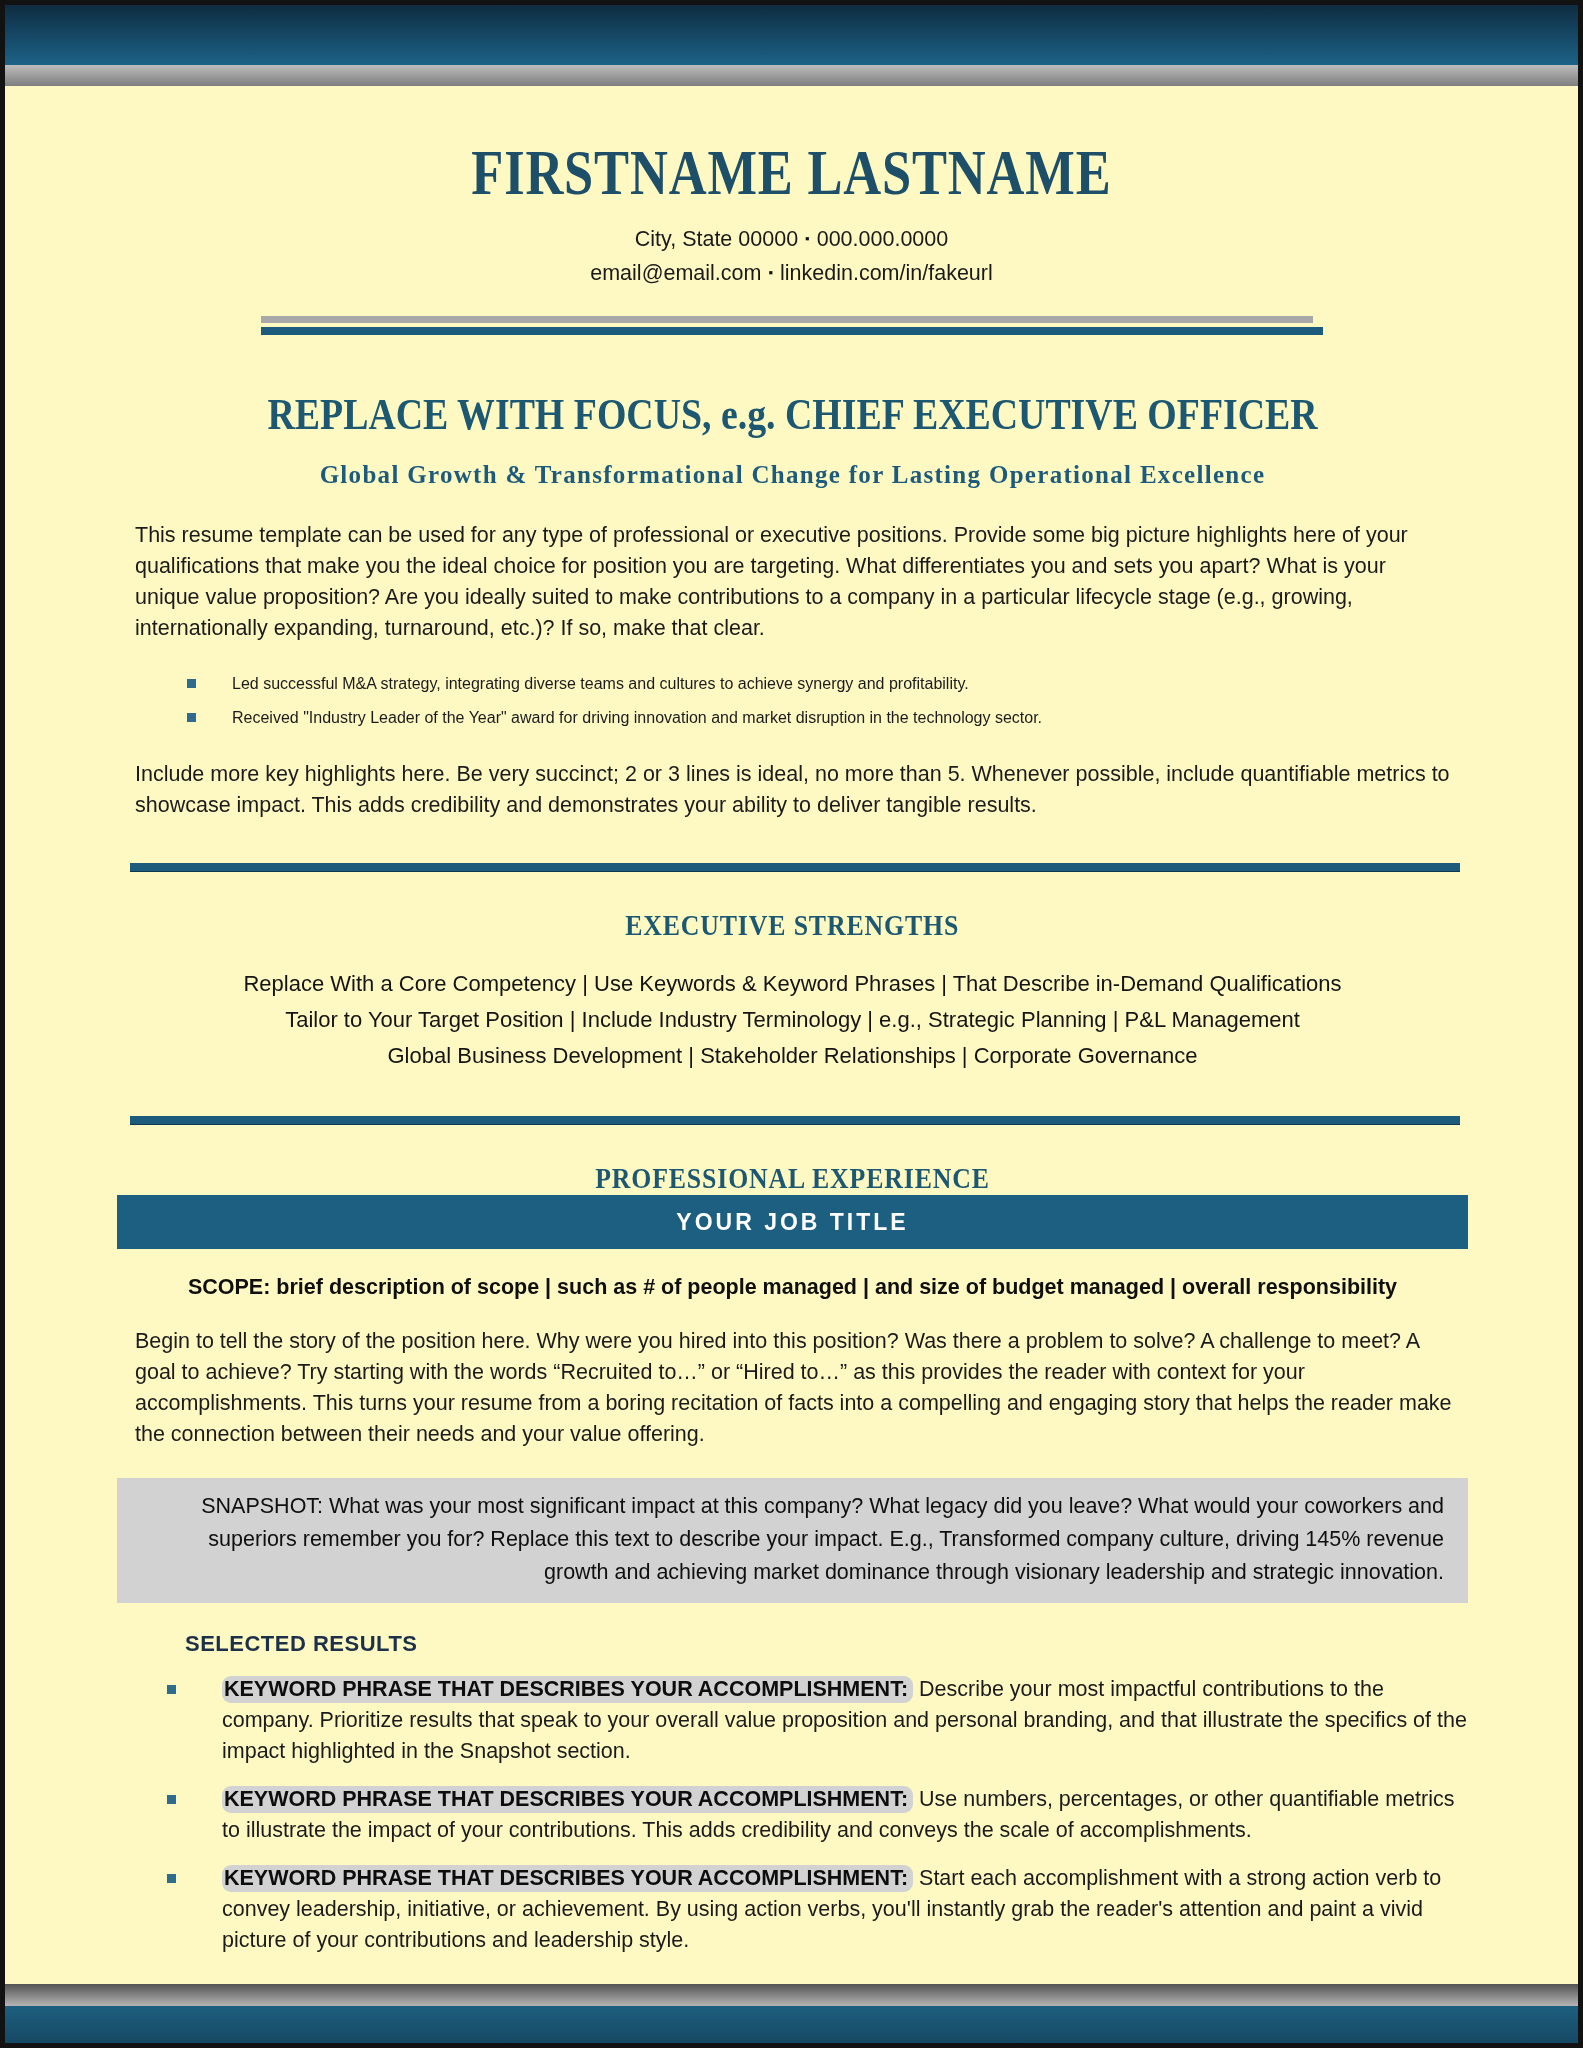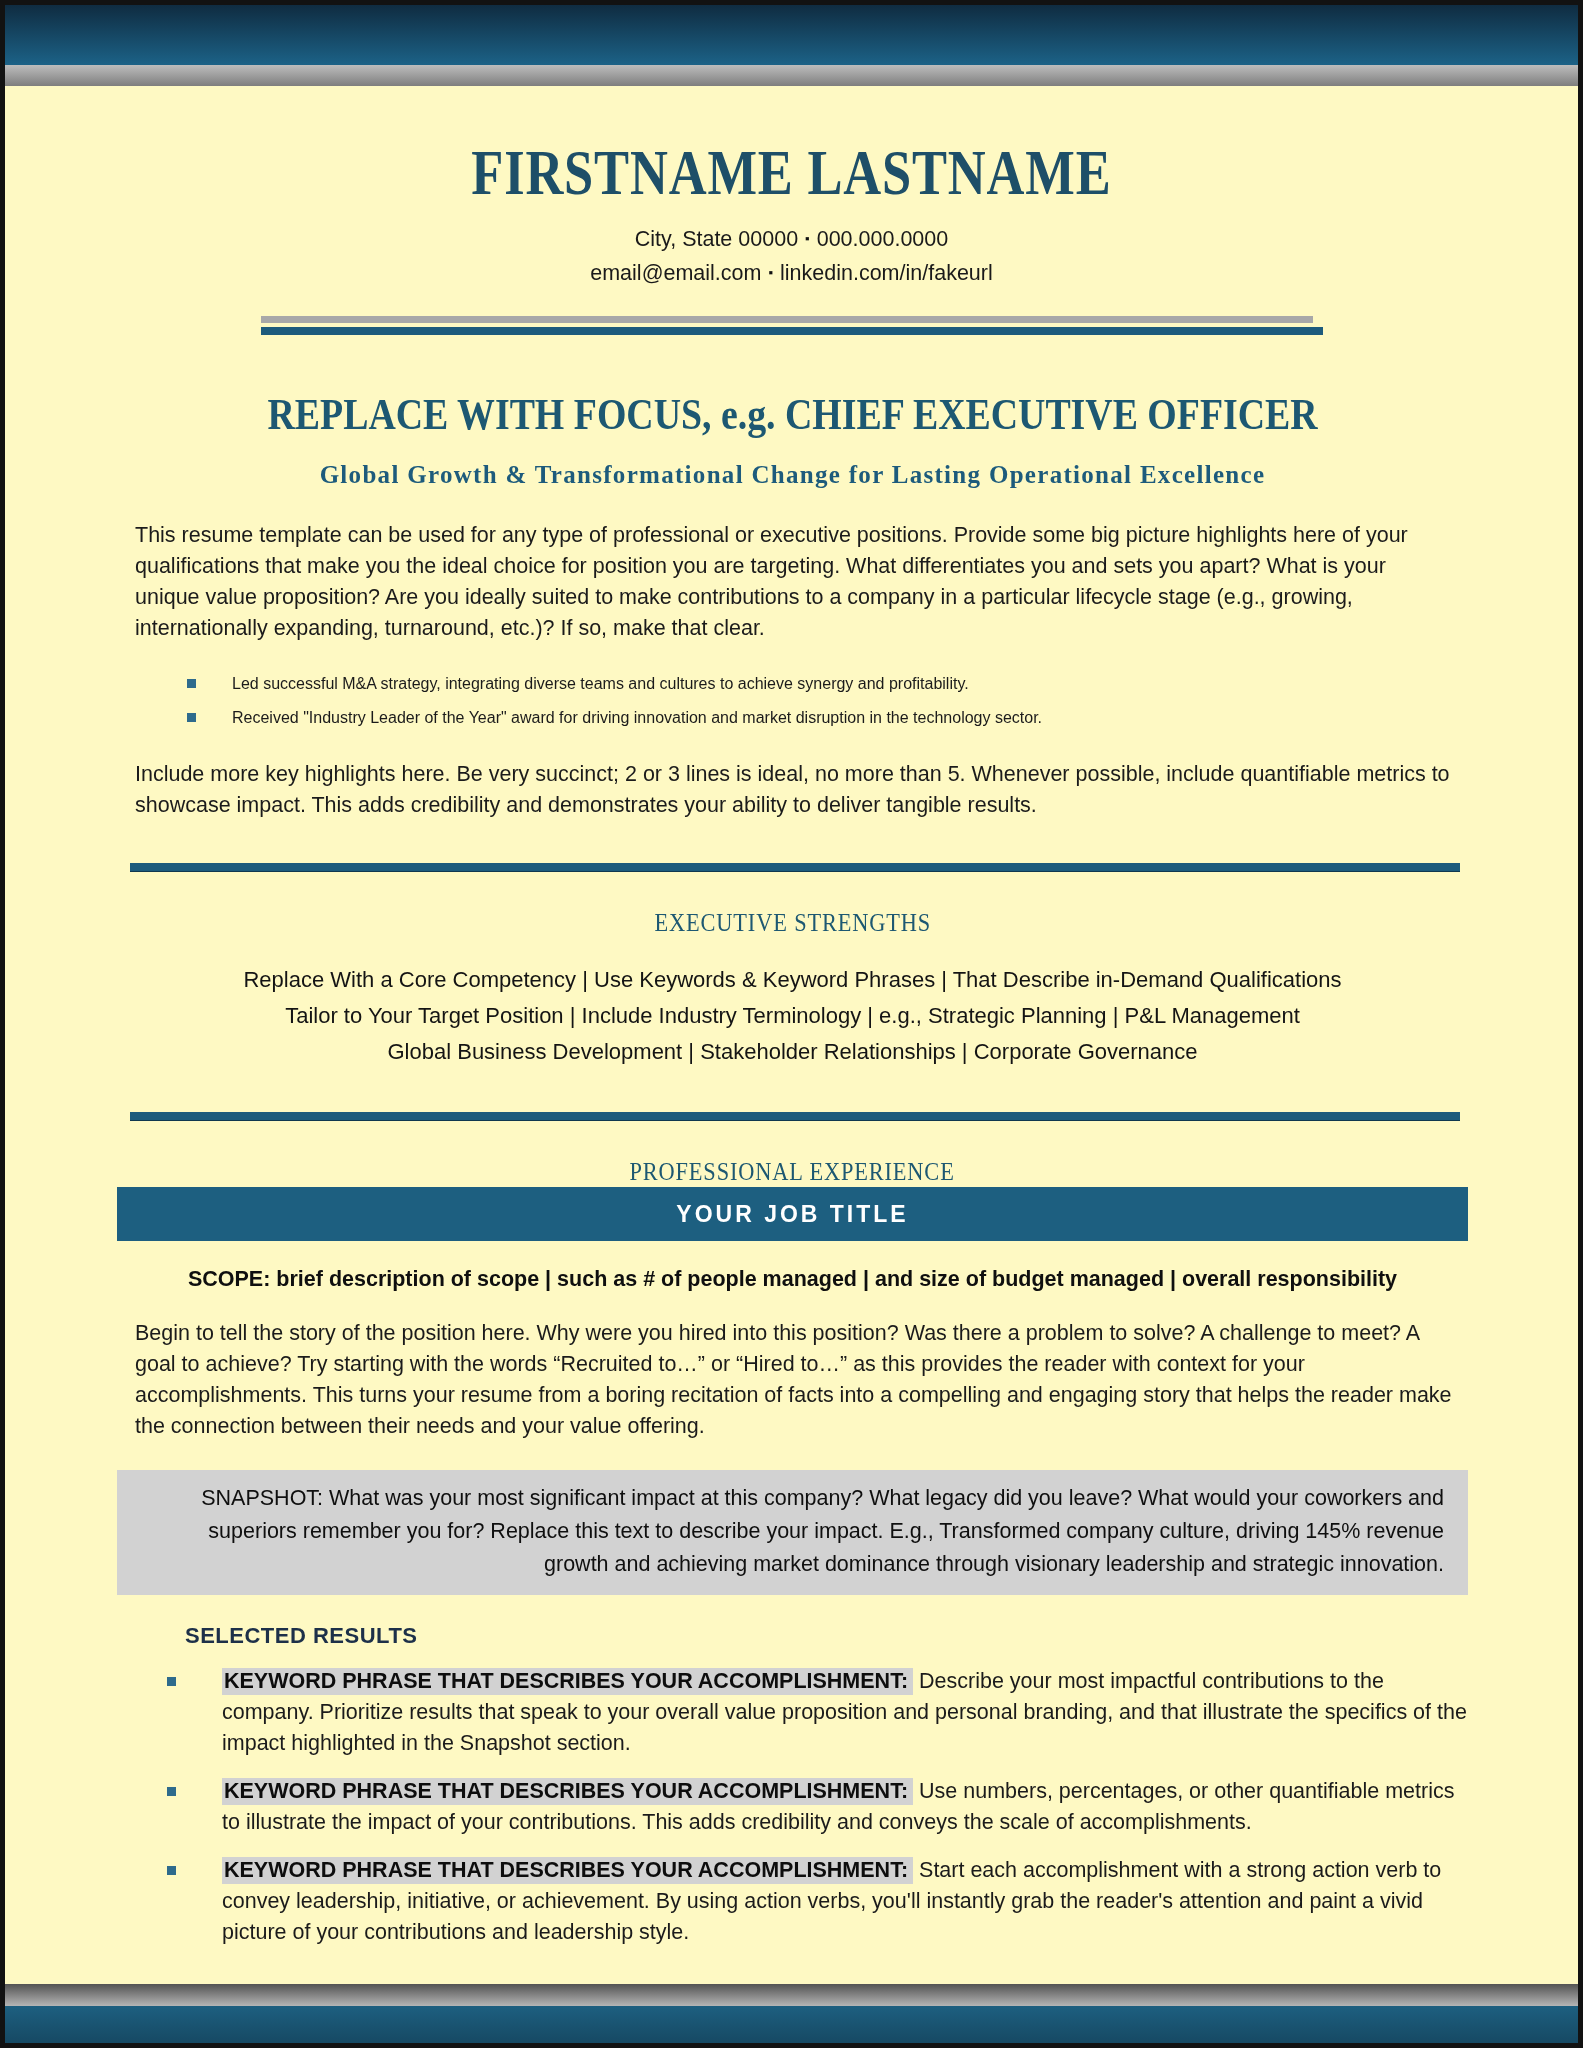--- a/index.html
+++ b/index.html
@@ -50,22 +50,22 @@
 
   .bullets { list-style:none; margin:24px 0 0; padding:0; }
   .bullets li { display:flex; line-height:31px; margin-top:3px; }
   .sq { flex:none; width:9px; height:9px; background:#2e6b8c; }
   .bullets .sq { margin:11px 36px 0 70px; }
 
   .divider { height:9px; background:#1d5b7c; border-bottom:1px solid #10384f; margin:42px 8px 0 13px; }
 
   .section-title {
     margin:36px 0 0; text-align:center;
-    font-family:"Liberation Serif", serif; font-weight:normal;
-    font-size:26px; color:#1d5872; letter-spacing:1px;
+    font-family:"Liberation Serif", serif; font-weight:bold;
+    font-size:30px; color:#1d5872; letter-spacing:1px;
   }
   .section-title .condensed { transform:scaleX(0.86); }
 
   .strengths { margin-top:24px; text-align:center; font-size:22px; line-height:36px; color:#141414; }
 
   .company-bar {
     margin-top:34px; height:48px; background:#d2d2d2;
     display:flex; align-items:center; justify-content:space-between;
     padding:0 18px; font-weight:bold; font-size:23px; letter-spacing:2px; color:#0d0d0d;
   }
@@ -80,21 +80,21 @@
     margin-top:28px; background:#d2d2d2; padding:12px 24px 14px;
     font-weight:normal; font-size:21.5px; line-height:33px; color:#0f0f0f;text-align:right;
   }
 
   .selected { margin:28px 0 0 68px; font-size:22px; font-weight:bold; color:#1d3049; letter-spacing:0.5px; }
 
   .results { list-style:none; margin:12px 0 0; padding:0; }
   .results li { display:flex; margin-top:17px; }
   .results .sq { margin:11px 0 0 50px; }
   .results p { margin:0 0 0 46px; font-size:21.5px; line-height:31px; }
-  .kw { font-weight:bold; background:#d2d2d2; padding:1px 5px 2px 2px; color:#0d0d0d; }
+  .kw { font-weight:bold; background:#d2d2d2; padding:1px 5px 2px 2px; color:#0d0d0d;border-radius:9px; }
 </style>
 </head>
 <body>
 
 <div class="page">
 
   <div class="band-top"></div>
   <div class="band-top-gray"></div>
 
   <header>

